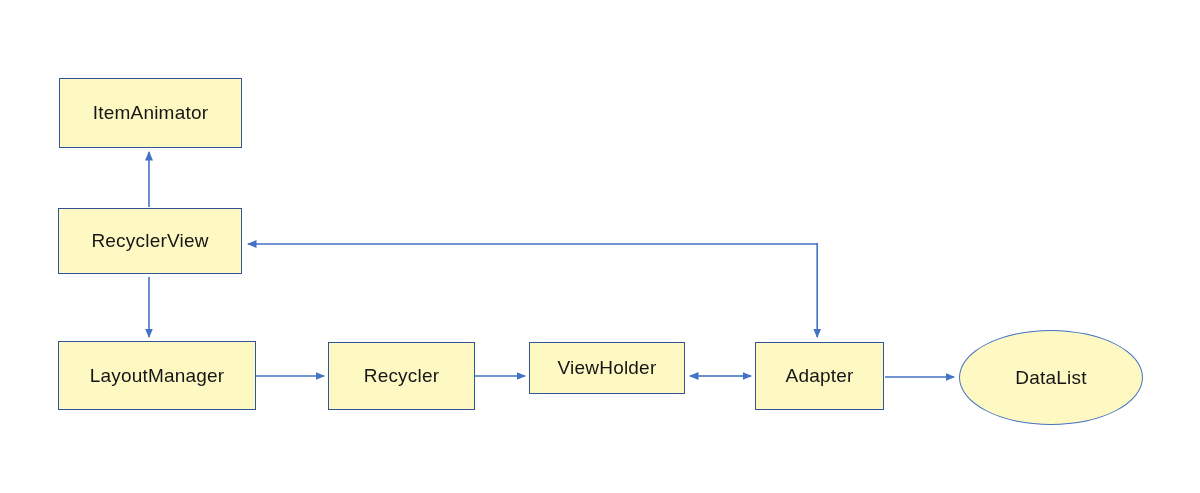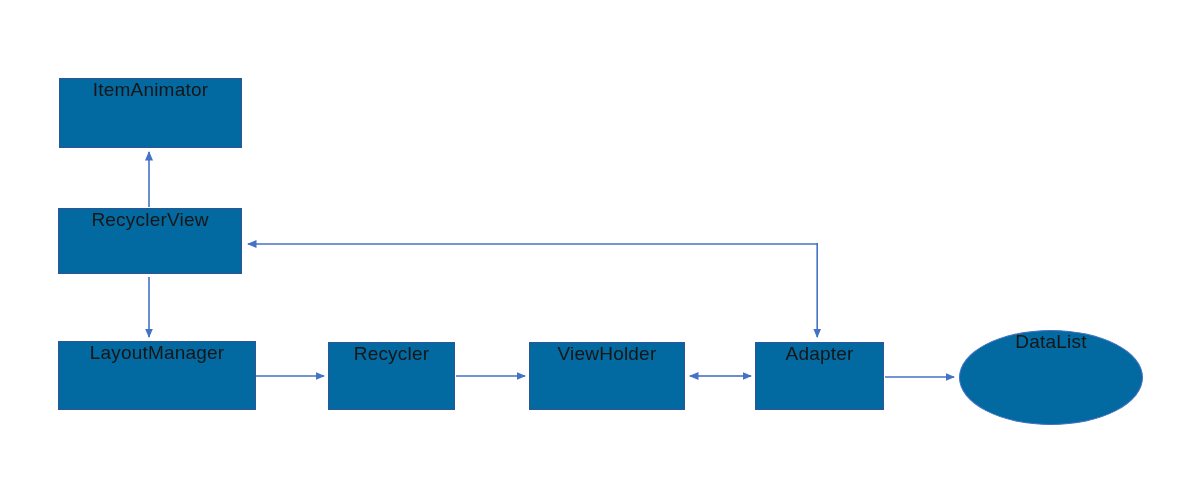--- a/index.html
+++ b/index.html
@@ -12,22 +12,22 @@
   html,body{margin:0;padding:0;background:var(--bg);}
   .canvas{
     position:relative;
     width:1200px;height:493px;
     background:var(--bg);
     font-family:"Liberation Sans","DejaVu Sans",sans-serif;
     overflow:hidden;
   }
   .node{
     position:absolute;
-    display:flex;justify-content:center;
-    background:#0369a1;
+    display:flex;align-items:center;justify-content:center;
+    background:#fef9c3;
     color:var(--text);
     font-size:19px;
     letter-spacing:0.2px;
     box-sizing:border-box;
     z-index:2;
   }
   .rect{border:1.6px solid var(--box-border);}
   .ellipse{
     border:1.5px solid var(--ellipse-border);
     border-radius:50%;
@@ -51,25 +51,25 @@
   </div>
 
   <div class="node rect" style="left:58px;top:208px;width:184px;height:66px;">
     <span>RecyclerView</span>
   </div>
 
   <div class="node rect" style="left:58px;top:341px;width:198px;height:69px;">
     <span>LayoutManager</span>
   </div>
 
-  <div class="node rect" style="left:328px;top:342px;width:127px;height:68px;">
+  <div class="node rect" style="left:328px;top:342px;width:147px;height:68px;">
     <span>Recycler</span>
   </div>
 
-  <div class="node rect" style="left:529px;top:342px;width:156px;height:68px;">
+  <div class="node rect" style="left:529px;top:342px;width:156px;height:52px;">
     <span>ViewHolder</span>
   </div>
 
   <div class="node rect" style="left:755px;top:342px;width:129px;height:68px;">
     <span>Adapter</span>
   </div>
 
   <div class="node ellipse" style="left:959px;top:330px;width:184px;height:95px;">
     <span>DataList</span>
   </div>

